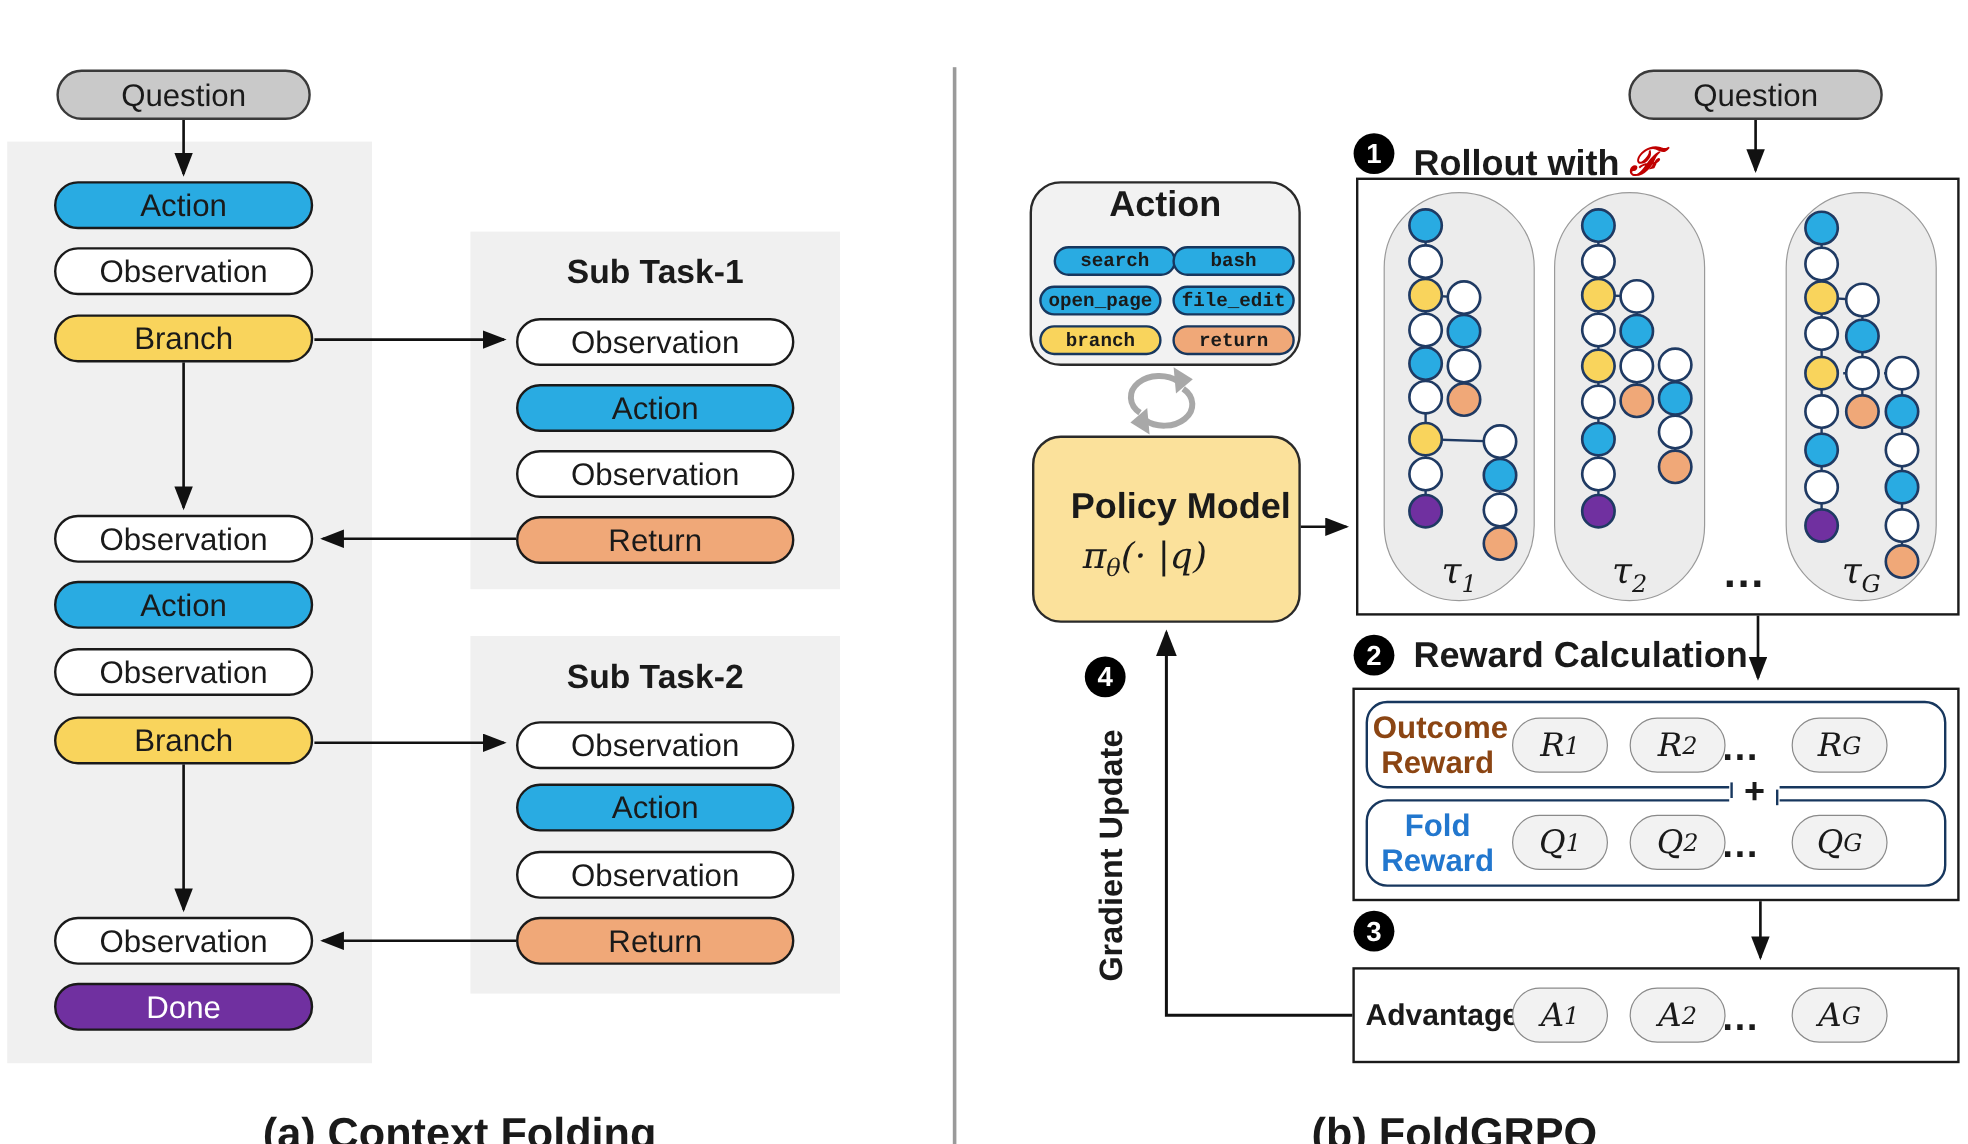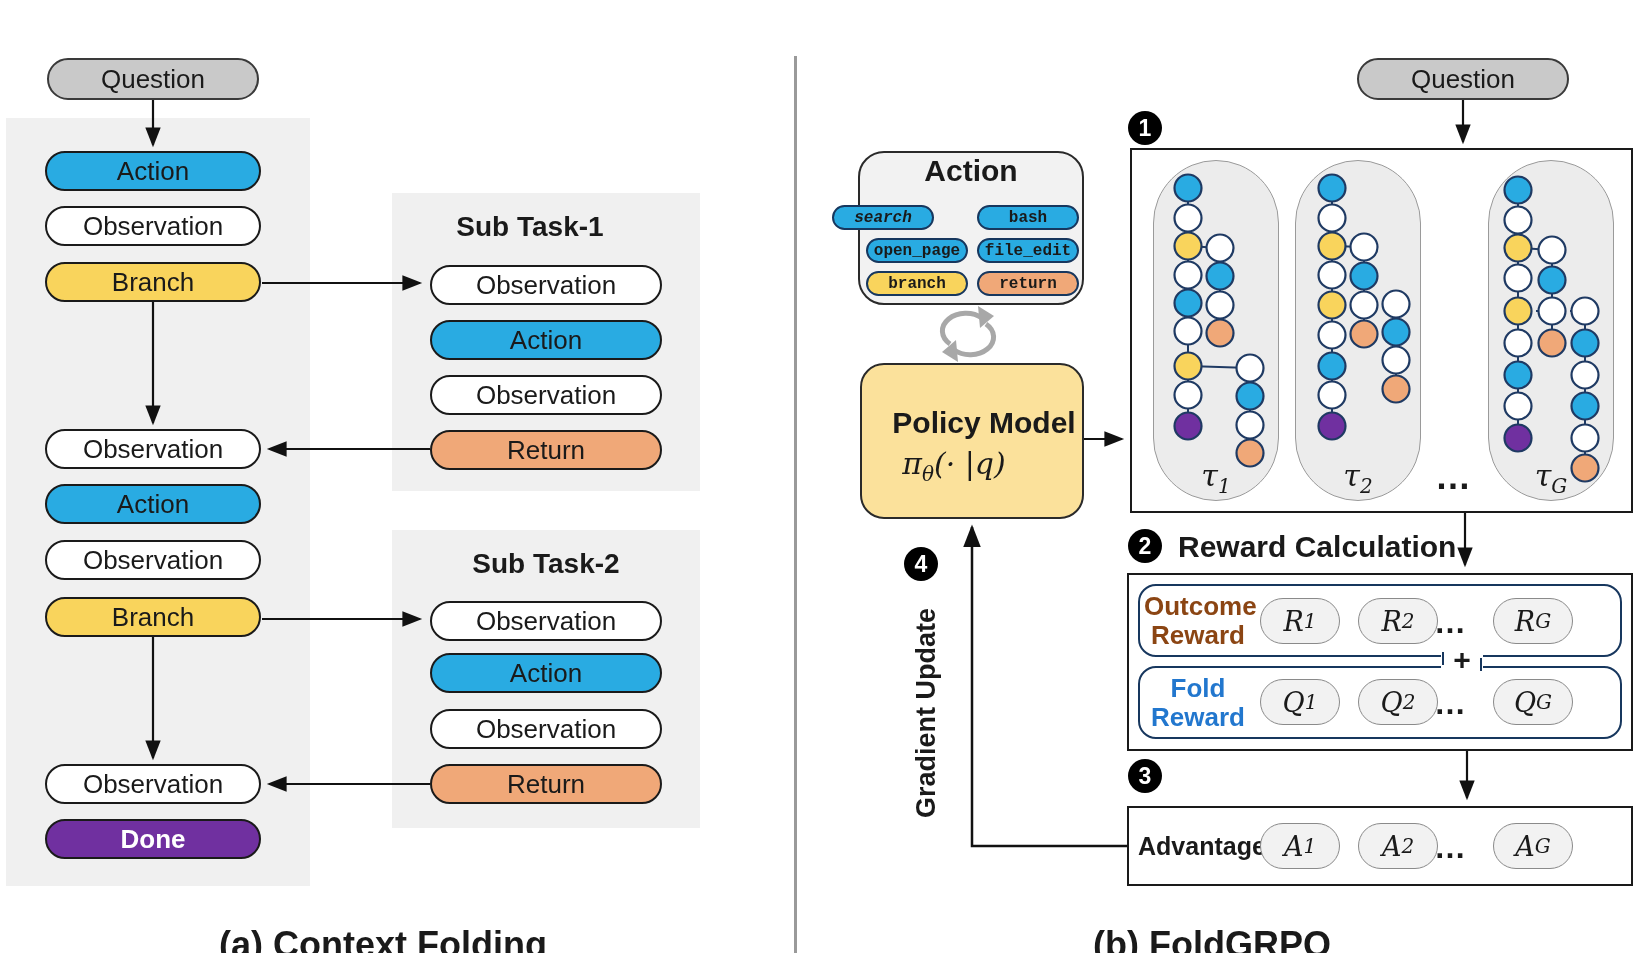--- a/index.html
+++ b/index.html
@@ -7,21 +7,21 @@
          font-family:"Liberation Sans",sans-serif;color:#1a1a1a;margin-top:48px;}
   .abs{position:absolute;}
   .panel{position:absolute;background:#F0F0F0;}
   .pill{position:absolute;display:flex;align-items:center;justify-content:center;
         border:2px solid #1a1a1a;border-radius:22px;font-size:26px;background:#fff;box-sizing:border-box;}
   .c-question{background:#C9C9C9;border-color:#3a3a3a;}
   .c-action{background:#29ABE2;}
   .c-obs{background:#ffffff;}
   .c-branch{background:#F9D45C;}
   .c-return{background:#F0A878;}
-  .c-done{background:#7030A0;color:#ffffff;font-weight:bold;}
+  .c-done{background:#7030A0;color:#ffffff;}
   .lp{left:45px;width:216px;height:40px;}
   .sp1{left:430px;width:232px;height:40px;}
   .sp2{left:430px;width:232px;height:40px;}
   .subtitle{position:absolute;font-weight:bold;font-size:28px;text-align:center;width:308px;}
   .caption{position:absolute;font-weight:bold;font-size:36px;text-align:center;width:500px;}
   .bigbox{position:absolute;box-sizing:border-box;border:2.5px solid #2a2a2a;border-radius:26px;background:#F2F2F2;}
   .tool{position:absolute;display:flex;align-items:center;justify-content:center;box-sizing:border-box;
         width:102px;height:25px;border:2px solid #17375E;border-radius:13px;
         font-family:"Liberation Mono",monospace;font-weight:bold;font-size:16px;}
   .numcircle{position:absolute;width:34px;height:34px;border-radius:50%;background:#000;color:#fff;
@@ -77,21 +77,21 @@
   <div class="pill c-branch lp" style="top:549px;">
       <span>Branch</span>
     </div>
   <div class="pill c-obs lp" style="top:716px;">
       <span>Observation</span>
     </div>
   <div class="pill c-done lp" style="top:771px;">
       <span>Done</span>
     </div>
 
-  <div class="subtitle" style="left:376px;top:163px;">Sub Task-1</div>
+  <div class="subtitle" style="left:392px;top:163px;">Sub Task-1</div>
   <div class="pill c-obs sp1" style="top:217px;">
       <span>Observation</span>
     </div>
   <div class="pill c-action sp1" style="top:272px;">
       <span>Action</span>
     </div>
   <div class="pill c-obs sp1" style="top:327px;">
       <span>Observation</span>
     </div>
   <div class="pill c-return sp1" style="top:382px;">
@@ -111,21 +111,21 @@
   <div class="pill c-return sp2" style="top:716px;">
       <span>Return</span>
     </div>
 
   <div class="caption" style="left:133px;top:876px;">(a) Context Folding</div>
 
   <div class="abs" style="left:794px;top:8px;width:3px;height:937px;background:#9a9a9a;"></div>
 
   <div class="bigbox" style="left:858px;top:103px;width:226px;height:154px;"></div>
   <div class="abs" style="left:858px;top:106px;width:226px;text-align:center;font-weight:bold;font-size:30px;">Action</div>
-  <div class="tool c-action" style="left:832px;top:157px;font-style:italic;">
+  <div class="tool c-action" style="left:878px;top:157px;">
       <span>search</span>
     </div>
   <div class="tool c-action" style="left:977px;top:157px;">
       <span>bash</span>
     </div>
   <div class="tool c-action" style="left:866px;top:190px;">
       <span>open_page</span>
     </div>
   <div class="tool c-action" style="left:977px;top:190px;">
       <span>file_edit</span>
@@ -139,20 +139,21 @@
 
   <div class="bigbox" style="left:860px;top:315px;width:224px;height:156px;background:#FBE19B;border-radius:24px;"></div>
   <div class="abs" style="left:860px;top:358px;width:248px;text-align:center;font-weight:bold;font-size:30px;">Policy Model</div>
   <div class="abs math" style="left:860px;top:398px;width:188px;text-align:center;font-size:30px;"><span>π</span><sub>θ</sub><span>(· |q)</span></div>
 
   <div class="pill c-question" style="left:1357px;top:10px;width:212px;height:42px;">
       <span>Question</span>
     </div>
 
   <div class="numcircle" style="left:1128px;top:63px;">1</div>
+  <div class="hdg" style="left:1178px;top:64px;"><span>Rollout with</span> <span class="fsym">ℱ</span></div>
 
   <div class="outline-box" style="left:1130px;top:100px;width:503px;height:365px;"></div>
   <div class="traj" style="left:1153px;">
     <div class="tau-label math"><span>τ</span><sub>1</sub></div>
   </div>
   <div class="traj" style="left:1295px;">
     <div class="tau-label math"><span>τ</span><sub>2</sub></div>
   </div>
   <div class="dots" style="left:1431px;top:408px;font-size:36px;">…</div>
   <div class="traj" style="left:1488px;">

